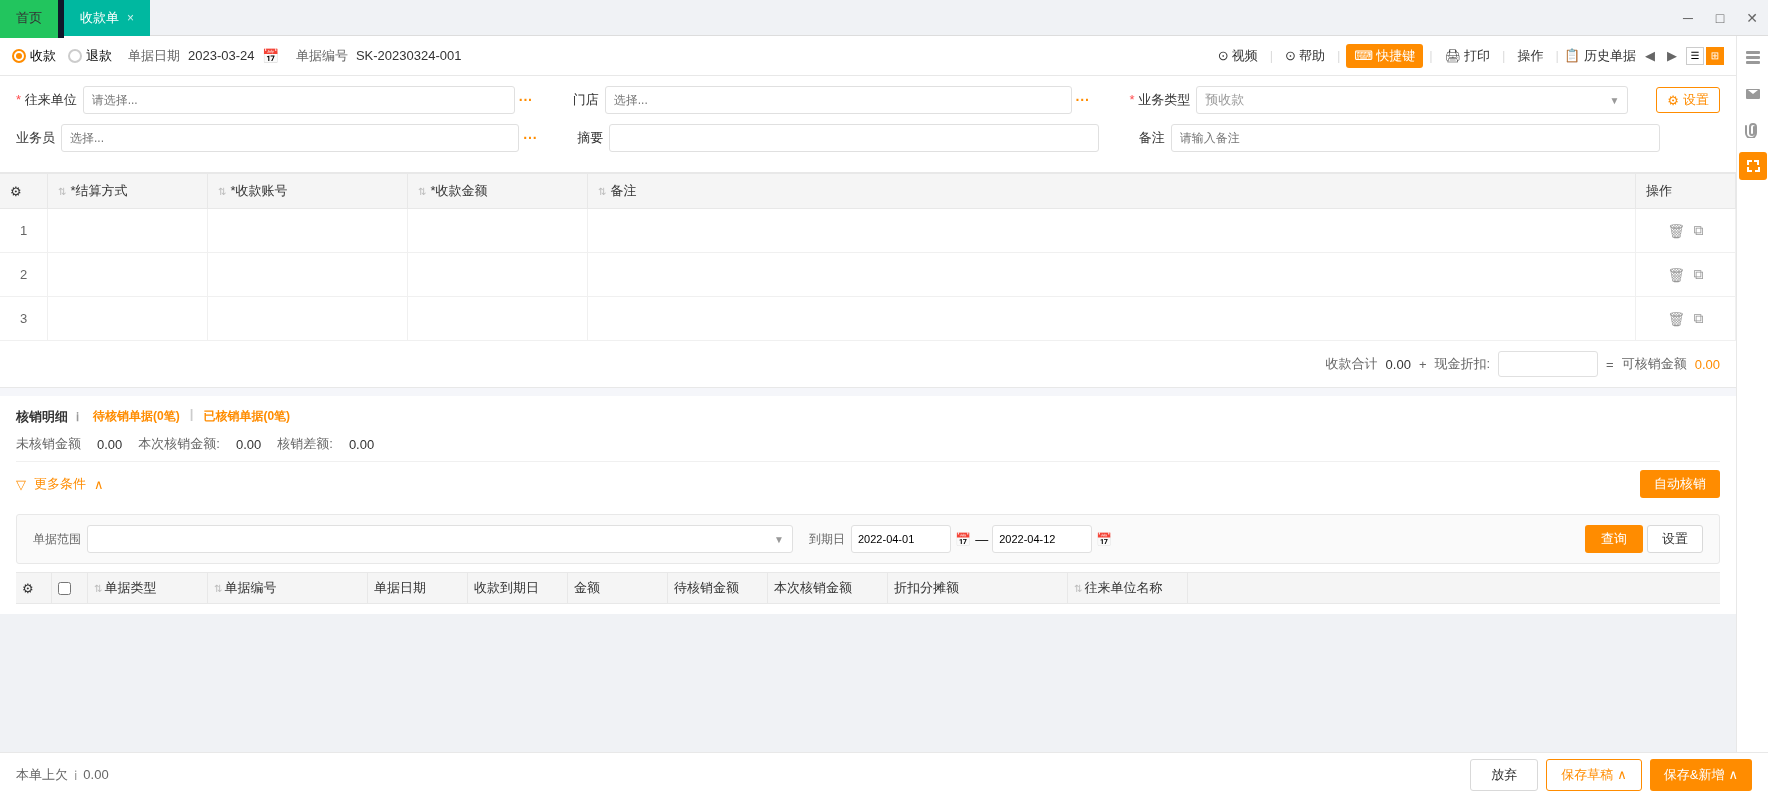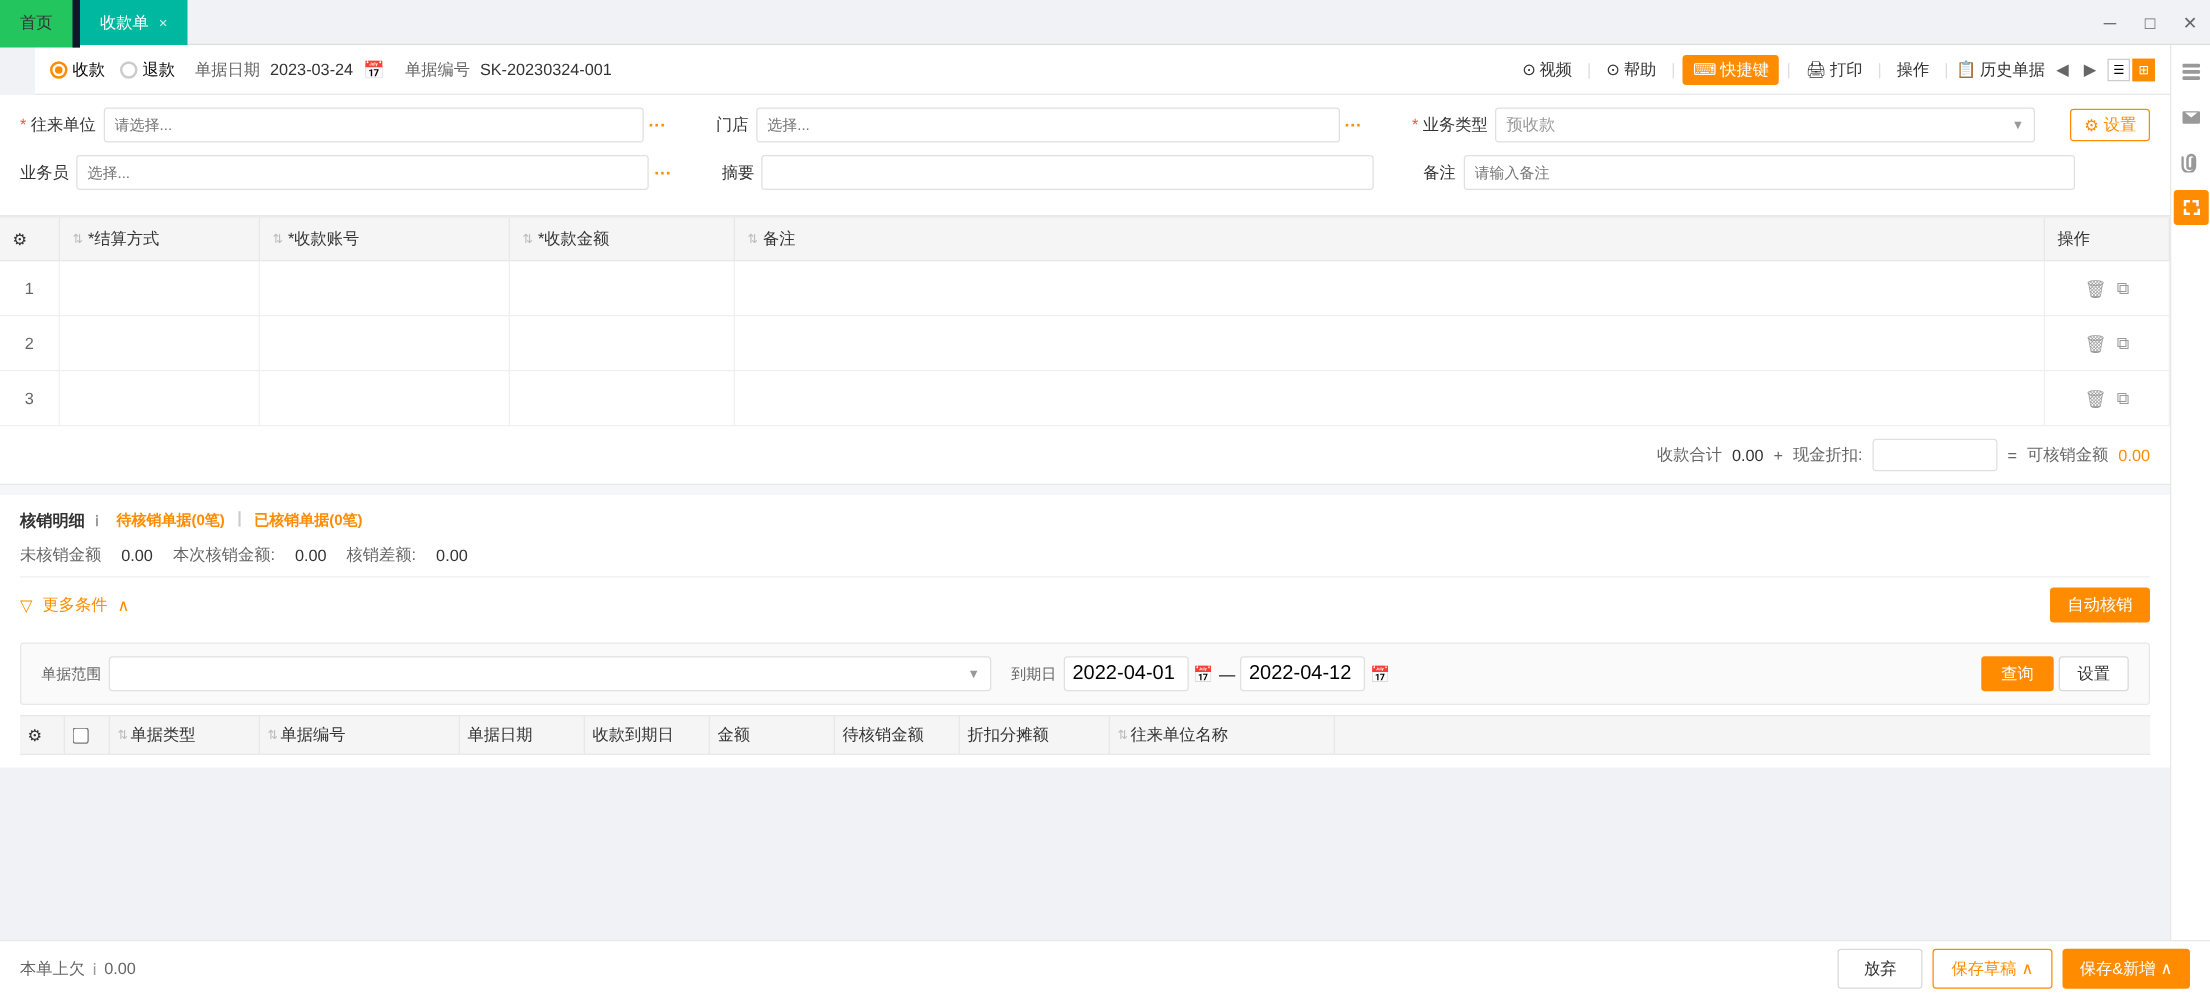--- a/index.html
+++ b/index.html
@@ -18,21 +18,21 @@
       background: #00b8a0; color: #fff; padding: 0 16px; height: 36px;
       display: flex; align-items: center; cursor: pointer; gap: 8px;
     }
     .tab-close { font-size: 12px; cursor: pointer; opacity: 0.8; }
     .window-controls { margin-left: auto; display: flex; gap: 0; }
     .win-btn { width: 32px; height: 36px; display: flex; align-items: center; justify-content: center; cursor: pointer; color: #666; font-size: 14px; }
 
     
     .top-toolbar {
       background: #fff; height: 40px; display: flex; align-items: center;
-      padding: 0 12px; border-bottom: 1px solid #e8e8e8; gap: 16px; margin-left: 28px;
+      padding: 0 12px; border-bottom: 1px solid #e8e8e8; gap: 16px;
     }
     .radio-group { display: flex; gap: 12px; align-items: center; }
     .radio-item { display: flex; align-items: center; gap: 4px; cursor: pointer; }
     .radio-dot { width: 14px; height: 14px; border-radius: 50%; border: 2px solid #ff8c00; display: flex; align-items: center; justify-content: center; }
     .radio-dot.active::after { content: ''; width: 6px; height: 6px; background: #ff8c00; border-radius: 50%; }
     .radio-dot.inactive { border-color: #ccc; }
     .doc-info { display: flex; align-items: center; gap: 8px; }
     .doc-label { color: #666; }
     .doc-value { color: #333; font-weight: 500; }
     .calendar-icon { color: #ff8c00; cursor: pointer; font-size: 14px; }
@@ -146,21 +146,21 @@
     .search-field { display: flex; align-items: center; gap: 6px; flex: 1; }
     .search-label { color: #666; white-space: nowrap; font-size: 12px; }
     .search-select {
       flex: 1; height: 28px; border: 1px solid #e0e0e0; border-radius: 3px;
       padding: 0 8px; font-size: 12px; background: #fff; cursor: pointer;
       display: flex; align-items: center; justify-content: space-between;
     }
     .date-range { display: flex; align-items: center; gap: 4px; }
     .date-input {
       height: 28px; border: 1px solid #e0e0e0; border-radius: 3px;
-      padding: 0 6px; font-size: 16px; width: 100px; background: #fff;
+      padding: 0 6px; font-size: 11px; width: 100px; background: #fff;
     }
     .query-btn {
       background: #ff8c00; color: #fff; border: none; border-radius: 3px;
       padding: 5px 16px; cursor: pointer; font-size: 13px;
     }
     .set-btn {
       background: #fff; color: #333; border: 1px solid #d9d9d9; border-radius: 3px;
       padding: 4px 14px; cursor: pointer; font-size: 13px;
     }
     .search-btns { display: flex; flex-direction: row; gap: 4px; }
@@ -505,20 +505,23 @@
         <span>单据日期</span>
       </div>
       <div class="detail-th">
         <span>收款到期日</span>
       </div>
       <div class="detail-th">
         <span>金额</span>
       </div>
       <div class="detail-th">
         <span>待核销金额</span>
+      </div>
+      <div class="detail-th">
+        <span>本次核销金额</span>
       </div>
       <div class="detail-th">
         <span>折扣分摊额</span>
       </div>
       <div class="detail-th">
         <span class="sort-icon">⇅</span>
         <span>往来单位名称</span>
       </div>
 
     </div>

